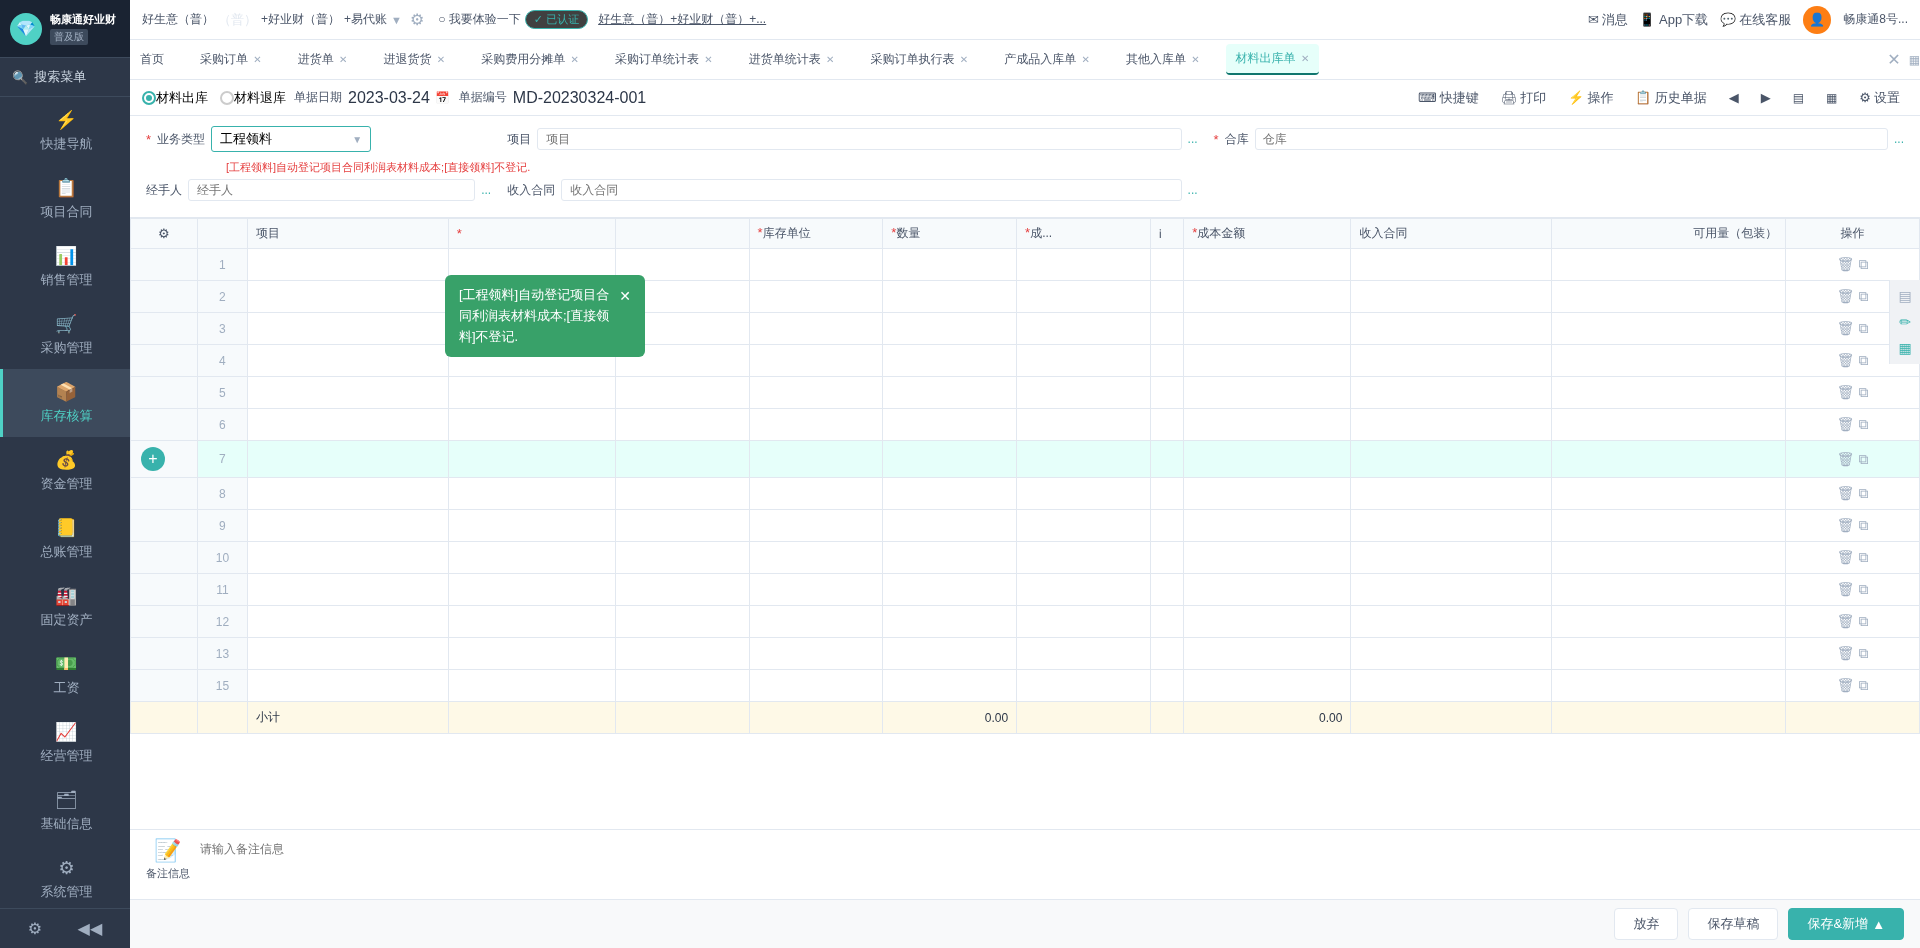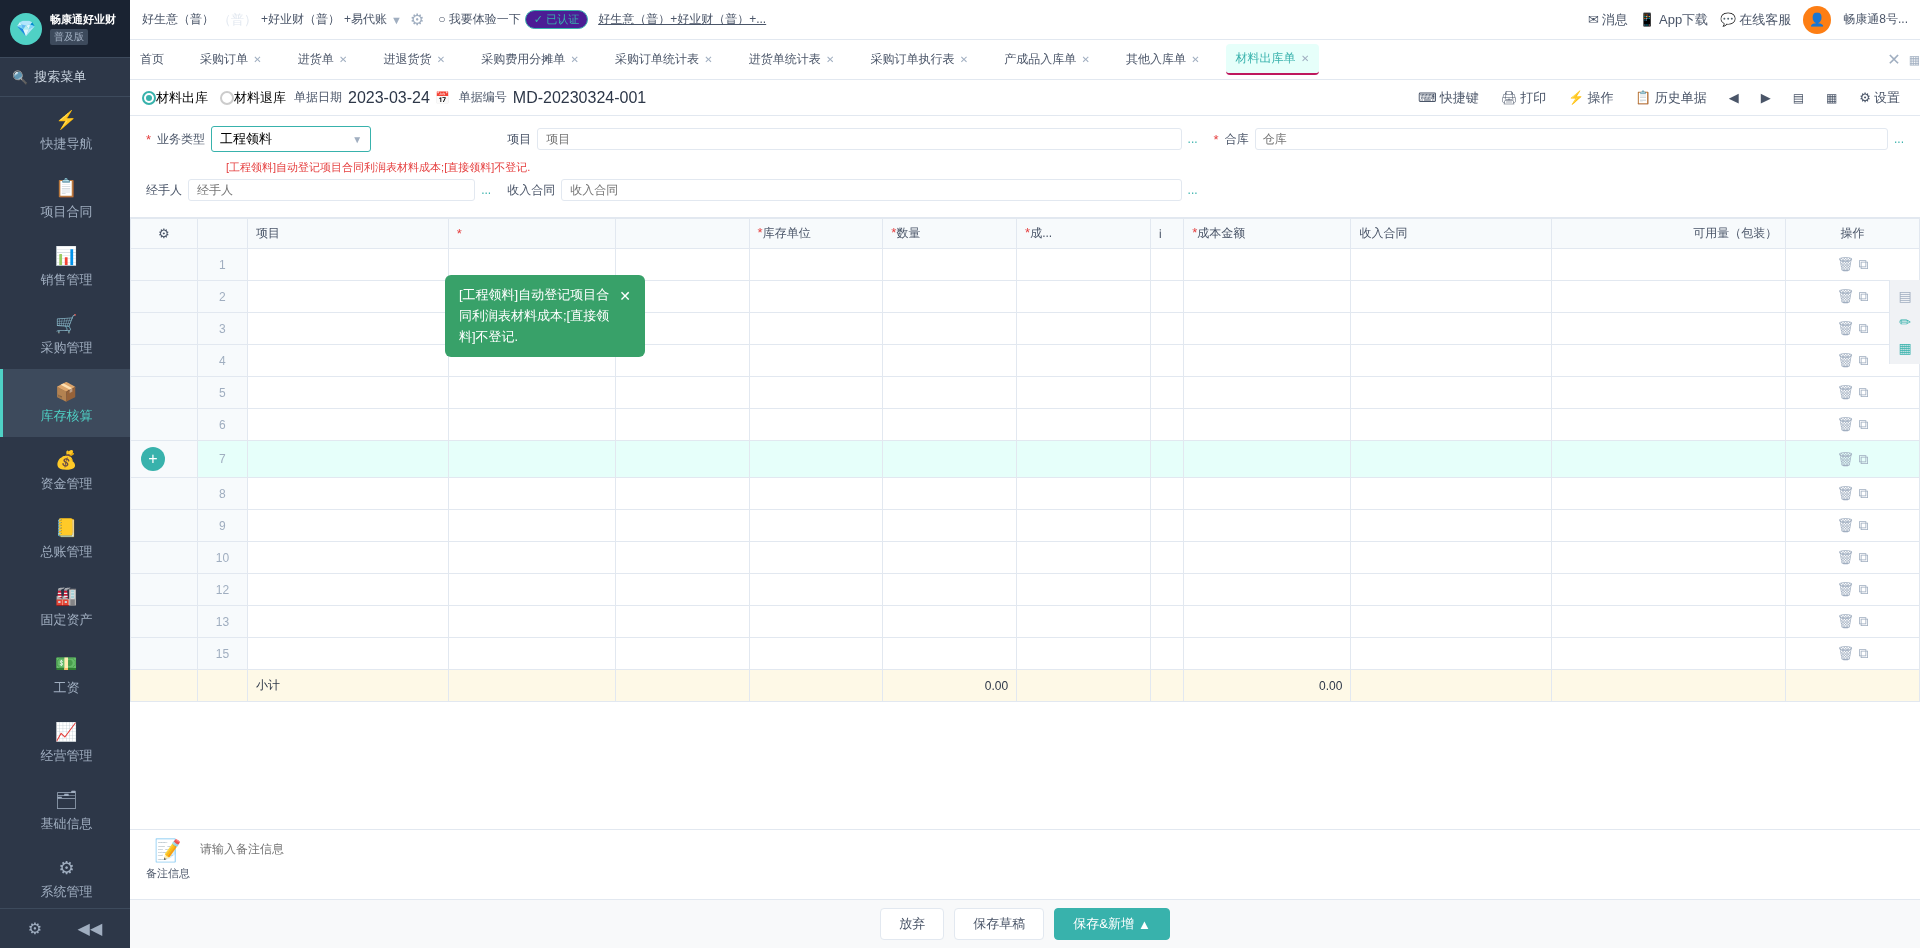--- a/index.html
+++ b/index.html
@@ -70,30 +70,30 @@
     .settings-col { background: #f7fafc; width: 40px; }
     .add-row-btn { display: flex; align-items: center; justify-content: center; width: 24px; height: 24px; background: #38b2ac; color: #fff; border-radius: 50%; cursor: pointer; font-size: 16px; margin: 2px; }
     .op-icon { color: #a0aec0; cursor: pointer; font-size: 14px; margin: 0 2px; }
 
     
     .footer { background: #fff; border-top: 1px solid #e2e8f0; padding: 8px 16px; display: flex; align-items: flex-start; gap: 10px; min-height: 70px; }
     .footer-label { display: flex; flex-direction: column; align-items: center; font-size: 11px; color: #4a5568; gap: 2px; }
     .footer-input { flex: 1; border: none; outline: none; font-size: 12px; color: #a0aec0; padding: 4px 0; }
 
     
-    .action-bar { background: #f8f9fa; border-top: 1px solid #e2e8f0; padding: 8px 16px; display: flex; align-items: center; justify-content: center; gap: 10px; }
+    .action-bar { background: #f8f9fa; border-top: 1px solid #e2e8f0; padding: 8px 16px; display: flex; align-items: center; justify-content: flex-end; gap: 10px; }
     .btn { padding: 6px 18px; border-radius: 4px; cursor: pointer; font-size: 13px; border: 1px solid transparent; }
     .btn-default { background: #fff; border-color: #e2e8f0; color: #4a5568; }
     .btn-outline { background: #fff; border-color: #e2e8f0; color: #4a5568; }
     .btn-save { background: #38b2ac; color: #fff; border-color: #38b2ac; display: flex; align-items: center; gap: 4px; }
 
     
     .global-topbar { background: #fff; border-bottom: 1px solid #e2e8f0; display: flex; align-items: center; padding: 0 12px; height: 40px; gap: 4px; overflow: hidden; }
     .global-topbar-right { margin-left: auto; display: flex; align-items: center; gap: 12px; }
-    .certified-badge { background: #4c1d95; color: #38b2ac; border: 1px solid #38b2ac; border-radius: 10px; padding: 1px 8px; font-size: 11px; }
+    .certified-badge { background: #404040; color: #38b2ac; border: 1px solid #38b2ac; border-radius: 10px; padding: 1px 8px; font-size: 11px; }
 
     .content-area { flex: 1; display: flex; flex-direction: column; overflow: hidden; position: relative; }
 
     
     .right-panel { position: absolute; right: 0; top: 200px; display: flex; flex-direction: column; gap: 2px; background: #f0f2f5; border-left: 1px solid #e2e8f0; padding: 4px 3px; z-index: 5; }
     .right-panel-icon { width: 24px; height: 24px; display: flex; align-items: center; justify-content: center; cursor: pointer; color: #a0aec0; font-size: 14px; border-radius: 3px; }
     .right-panel-icon.active { color: #38b2ac; }
   </style>
 </head>
 <body>
@@ -200,21 +200,21 @@
     <div class="topnav-item">首页</div>
     <div class="topnav-item">采购订单 <span class="topnav-close">✕</span></div>
     <div class="topnav-item">进货单 <span class="topnav-close">✕</span></div>
     <div class="topnav-item">进退货货 <span class="topnav-close">✕</span></div>
     <div class="topnav-item">采购费用分摊单 <span class="topnav-close">✕</span></div>
     <div class="topnav-item">采购订单统计表 <span class="topnav-close">✕</span></div>
     <div class="topnav-item">进货单统计表 <span class="topnav-close">✕</span></div>
     <div class="topnav-item">采购订单执行表 <span class="topnav-close">✕</span></div>
     <div class="topnav-item">产成品入库单 <span class="topnav-close">✕</span></div>
     <div class="topnav-item">其他入库单 <span class="topnav-close">✕</span></div>
-    <div class="topnav-item active" style="color:#38b2ac;border-bottom:2px solid #be185d;font-weight:500;">材料出库单 <span class="topnav-close">✕</span></div>
+    <div class="topnav-item active" style="color:#38b2ac;border-bottom:2px solid #0f766e;font-weight:500;">材料出库单 <span class="topnav-close">✕</span></div>
     <div class="topnav-right">
       <span style="cursor:pointer;color:#a0aec0;font-size:16px;">✕</span>
       <span style="cursor:pointer;color:#a0aec0;font-size:12px;">▦</span>
     </div>
   </div>
 
   <div class="content-area">
 
     <div class="headerbar">
       <div class="radio-group">
@@ -485,20 +485,35 @@
               <td></td>
               <td></td>
               <td></td>
               <td></td>
               <td></td>
               <td></td>
               <td class="op-col"><span class="op-icon">🗑</span><span class="op-icon">⧉</span></td>
             </tr>
             <tr>
               <td style="background: rgb(247, 250, 252); text-align: center;"></td>
+              <td class="row-num">11</td>
+              <td></td>
+              <td></td>
+              <td></td>
+              <td></td>
+              <td></td>
+              <td></td>
+              <td></td>
+              <td></td>
+              <td></td>
+              <td></td>
+              <td class="op-col"><span class="op-icon">🗑</span><span class="op-icon">⧉</span></td>
+            </tr>
+            <tr>
+              <td style="background: rgb(247, 250, 252); text-align: center;"></td>
               <td class="row-num">12</td>
               <td></td>
               <td></td>
               <td></td>
               <td></td>
               <td></td>
               <td></td>
               <td></td>
               <td></td>
               <td></td>

